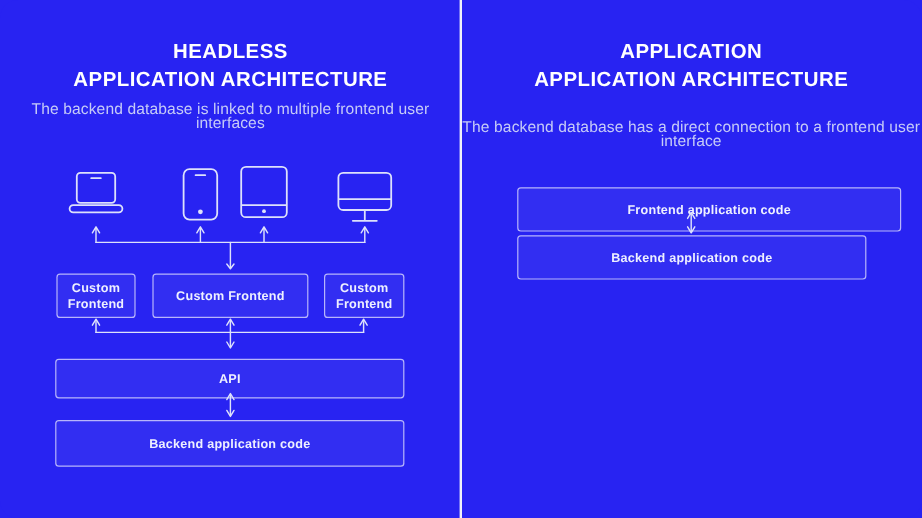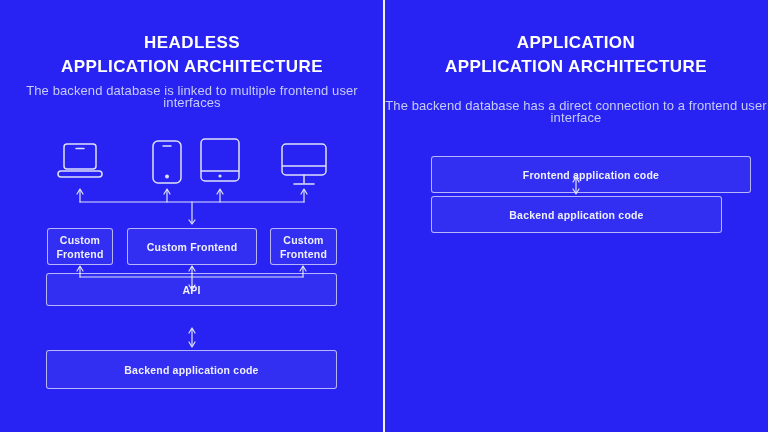--- a/index.html
+++ b/index.html
@@ -124,21 +124,21 @@
     <path class="stroke" d="M10 13 H233"></path>
     <path class="stroke" d="M10 13 V4"></path>   
       <polyline class="stroke" points="7,7 10,2 13,7"></polyline>
     <path class="stroke" d="M233 13 V4"></path>  
       <polyline class="stroke" points="230,7 233,2 236,7"></polyline>
     <path class="stroke" d="M122 3 V25"></path>
     <polyline class="stroke" points="119,7 122,2 125,7"></polyline>
     <polyline class="stroke" points="119,21 122,26 125,21"></polyline>
   </svg>
 
-  <div class="box" style="left:46px; top:273px; width:291px; height:33px;">
+  <div class="box" style="left:46px; top:299px; width:291px; height:33px;">
     <span>API</span>
   </div>
 
   <svg class="conn-svg" style="left:180px; top:326px;" width="25" height="23" viewBox="0 0 25 23">
     <path class="stroke" d="M12 3 V20"></path>
     <polyline class="stroke" points="9,7 12,2 15,7"></polyline>
     <polyline class="stroke" points="9,16 12,21 15,16"></polyline>
   </svg>
 
   <div class="box" style="left:46px; top:350px; width:291px; height:39px;">

